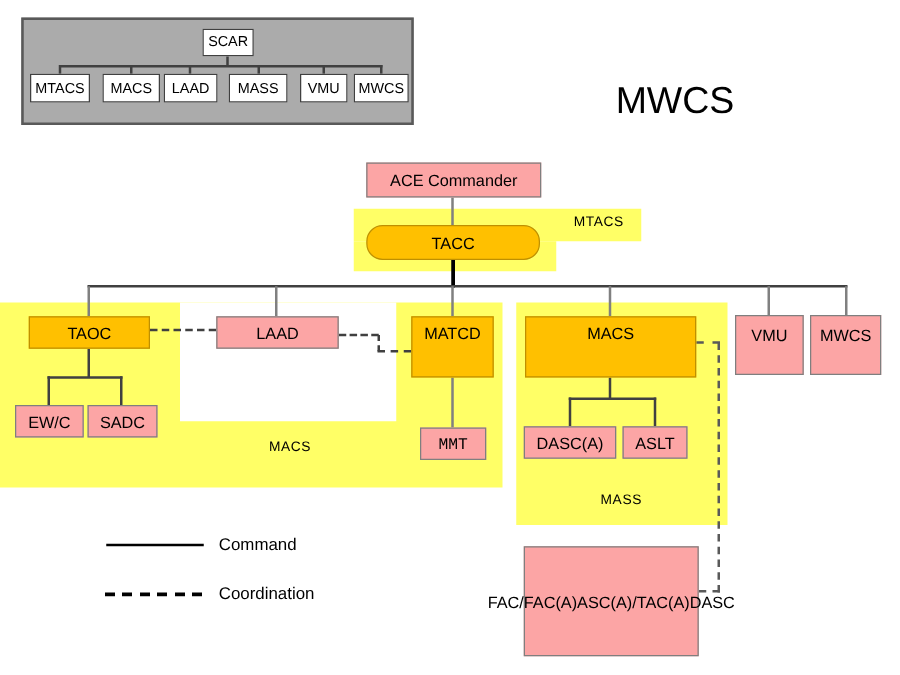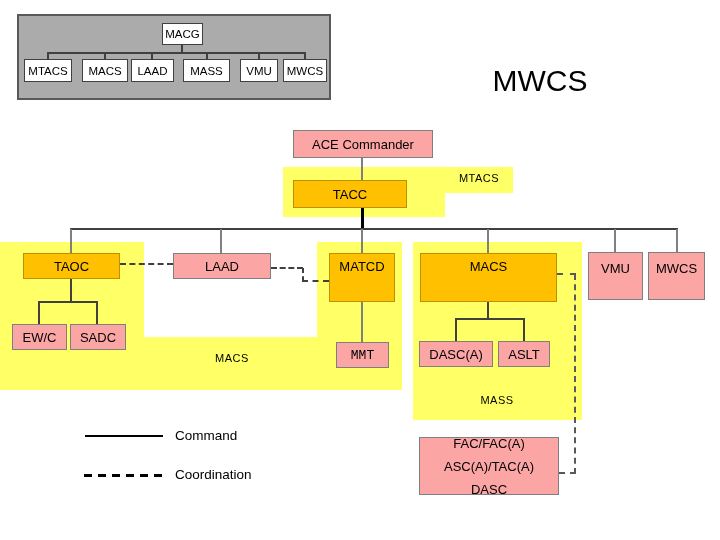--- a/index.html
+++ b/index.html
@@ -56,21 +56,21 @@
 
   <div class="line dark" style="left:181px;top:45px;width:2px;height:8px;"></div>
   <div class="line dark" style="left:48px;top:52px;width:258px;height:2px;"></div>
   <div class="line dark" style="left:47px;top:52px;width:2px;height:8px;"></div>
   <div class="line dark" style="left:104px;top:52px;width:2px;height:8px;"></div>
   <div class="line dark" style="left:151px;top:52px;width:2px;height:8px;"></div>
   <div class="line dark" style="left:206px;top:52px;width:2px;height:8px;"></div>
   <div class="line dark" style="left:258px;top:52px;width:2px;height:8px;"></div>
   <div class="line dark" style="left:304px;top:52px;width:2px;height:8px;"></div>
 
-  <div class="mini-node" style="left:162px;top:23px;width:41px;height:22px;">MACG</div>
+  <div class="mini-node" style="left:162px;top:23px;width:41px;height:22px;">SCAR</div>
   <div class="mini-node" style="left:24px;top:59px;width:48px;height:23px;">MTACS</div>
   <div class="mini-node" style="left:82px;top:59px;width:46px;height:23px;">MACS</div>
   <div class="mini-node" style="left:131px;top:59px;width:43px;height:23px;">LAAD</div>
   <div class="mini-node" style="left:183px;top:59px;width:47px;height:23px;">MASS</div>
   <div class="mini-node" style="left:240px;top:59px;width:38px;height:23px;">VMU</div>
   <div class="mini-node" style="left:283px;top:59px;width:44px;height:23px;">MWCS</div>
 
   <div class="title" style="left:450px;top:64px;width:180px;">MWCS</div>
 
   <div class="region" style="left:283px;top:167px;width:230px;height:26px;"></div>
@@ -108,36 +108,36 @@
 
   <div class="dash-h" style="left:120px;top:263px;width:53px;"></div>
   <div class="dash-h" style="left:271px;top:267px;width:32px;"></div>
   <div class="dash-v" style="left:302px;top:268px;height:13px;border-left-color:#404040;"></div>
   <div class="dash-h" style="left:302px;top:280px;width:27px;"></div>
   <div class="dash-h" style="left:557px;top:273px;width:19px;border-top-color:#595959;"></div>
   <div class="dash-v" style="left:574px;top:274px;height:200px;"></div>
   <div class="dash-h" style="left:559px;top:472px;width:17px;border-top-color:#595959;"></div>
 
   <div class="node" style="left:293px;top:130px;width:140px;height:28px;">ACE Commander</div>
-  <div class="node gold" style="left:293px;top:180px;width:114px;height:28px;">TACC</div>
+  <div class="node gold" style="left:293px;top:180px;width:139px;height:28px;border-radius:13px;">TACC</div>
 
   <div class="node gold" style="left:23px;top:253px;width:97px;height:26px;">TAOC</div>
   <div class="node" style="left:173px;top:253px;width:98px;height:26px;">LAAD</div>
   <div class="node gold toptext" style="left:329px;top:253px;width:66px;height:49px;padding-top:5px;">MATCD</div>
   <div class="node gold toptext" style="left:420px;top:253px;width:137px;height:49px;padding-top:5px;">MACS</div>
   <div class="node toptext" style="left:588px;top:252px;width:55px;height:48px;padding-top:8px;">VMU</div>
   <div class="node toptext" style="left:648px;top:252px;width:57px;height:48px;padding-top:8px;">MWCS</div>
 
   <div class="node" style="left:12px;top:324px;width:55px;height:26px;">EW/C</div>
   <div class="node" style="left:70px;top:324px;width:56px;height:26px;">SADC</div>
   <div class="node" style="left:336px;top:342px;width:53px;height:26px;font-family:Liberation Mono, monospace;">MMT</div>
   <div class="node" style="left:419px;top:341px;width:74px;height:26px;">DASC(A)</div>
   <div class="node" style="left:498px;top:341px;width:52px;height:26px;">ASLT</div>
 
-  <div class="node" style="left:419px;top:437px;width:140px;height:58px;flex-direction:column;">
+  <div class="node" style="left:419px;top:437px;width:140px;height:88px;flex-direction:row;">
     <div class="fac-line">FAC/FAC(A)</div>
     <div class="fac-line">ASC(A)/TAC(A)</div>
     <div class="fac-line">DASC</div>
   </div>
 
   <div class="legend-solid" style="left:85px;top:435px;width:78px;"></div>
   <div class="legend-label" style="left:175px;top:428px;">Command</div>
   <div class="legend-dashed" style="left:84px;top:474px;width:81px;"></div>
   <div class="legend-label" style="left:175px;top:467px;">Coordination</div>
 

